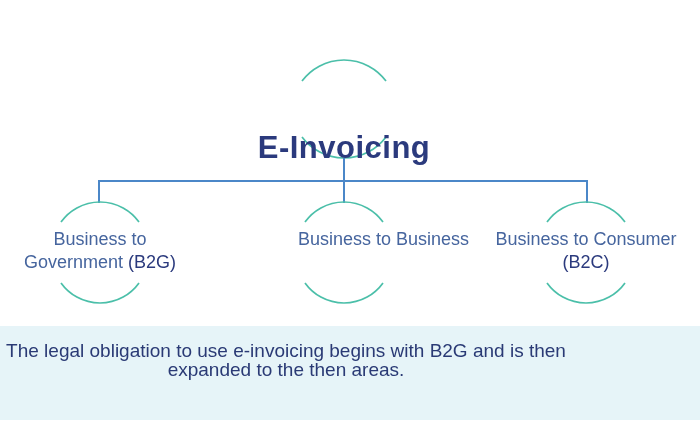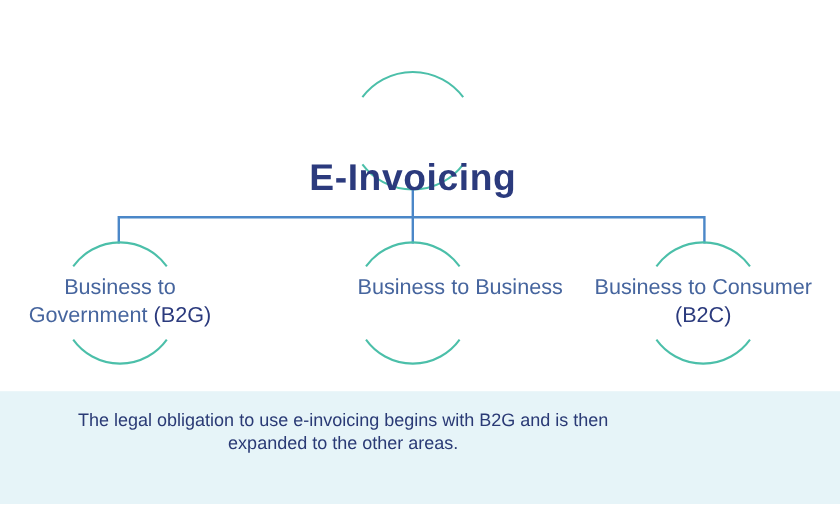--- a/index.html
+++ b/index.html
@@ -46,21 +46,21 @@
   .branch-b2c { left: 461px; }
   .footer-bar {
     position: absolute;
     left: 0; top: 326px; width: 700px; height: 94px;
     background: var(--footer-bg);
   }
   .footer-text {
     position: absolute;
     left: 0; top: 15px; width: 572px;
     text-align: center;
-    font-size: 15px; font-weight: 500; line-height: 19px;
+    font-size: 19px; font-weight: 500; line-height: 19px;
     color: var(--footer-text);
   }
 </style>
 </head>
 <body>
 
 <div class="canvas">
 
   <svg class="overlay" width="700" height="428" viewBox="0 0 700 428" aria-hidden="true">
 
@@ -92,17 +92,17 @@
   </div>
 
   <div class="branch branch-b2c">
     <div>Business to Consumer</div>
     <div><span></span> <span class="code">(B2C)</span></div>
   </div>
 
   <div class="footer-bar">
     <div class="footer-text">
       <div>The legal obligation to use e-invoicing begins with B2G and is then</div>
-      <div>expanded to the other areas.</div>
+      <div>expanded to the then areas.</div>
     </div>
   </div>
 
 </div>
 
 </body></html>

